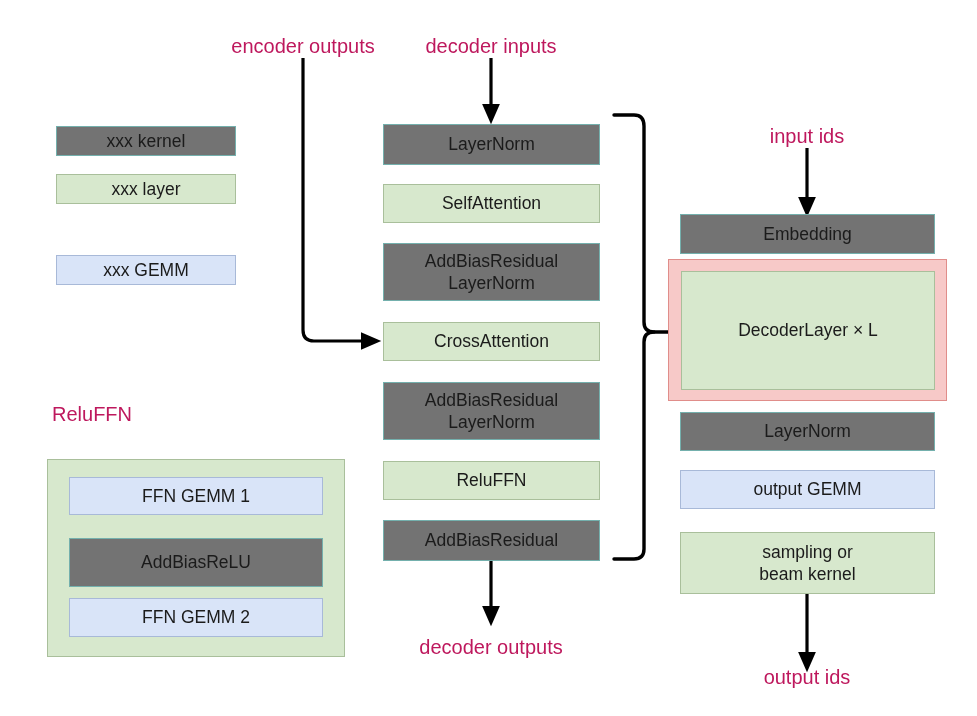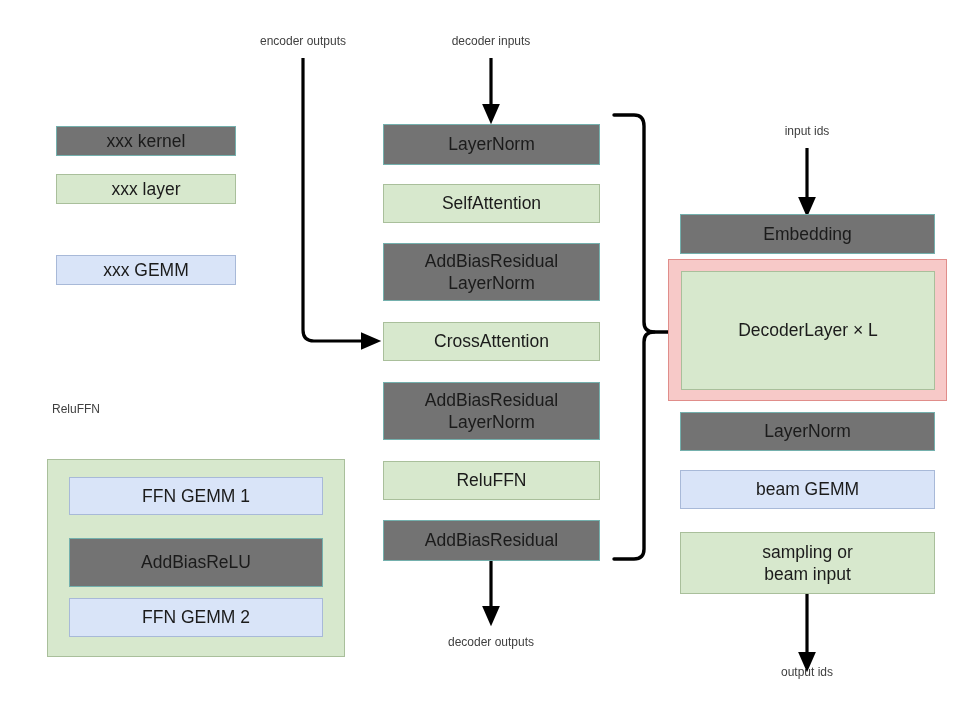--- a/index.html
+++ b/index.html
@@ -43,22 +43,22 @@
     border-color: #a9bf9b;
   }
   .node.gemm {             
     background: #d9e4f8;
     border-color: #a8b9d8;
   }
 
   
   .label {
     position: absolute;
-    font-size: 12px;
-    color: #404040;
+    font-size: 20px;
+    color: #be185d;
     white-space: pre-line;
     text-align: center;
     line-height: 1.25;
   }
   .label.left { text-align: left; }
 
   
   #wires {
     position: absolute;
     left: 0;
@@ -164,21 +164,21 @@
   <div class="label" style="left:707px; top:124px; width:200px;">input ids</div>
 
   <div class="node kernel" style="left:680px; top:214px; width:255px; height:40px;">Embedding</div>
 
   <div class="frame decoder-outer" style="left:668px; top:259px; width:279px; height:142px;"></div>
 
   <div class="node layer" style="left:681px; top:271px; width:254px; height:119px;">DecoderLayer × L</div>
 
   <div class="node kernel" style="left:680px; top:412px; width:255px; height:39px;">LayerNorm</div>
 
-  <div class="node gemm" style="left:680px; top:470px; width:255px; height:39px;">beam GEMM</div>
+  <div class="node gemm" style="left:680px; top:470px; width:255px; height:39px;">output GEMM</div>
 
   <div class="node layer" style="left:680px; top:532px; width:255px; height:62px;">sampling or
-beam input</div>
+beam kernel</div>
 
   <div class="label" style="left:707px; top:665px; width:200px;">output ids</div>
 
 
 </div>
 
 </body></html>

